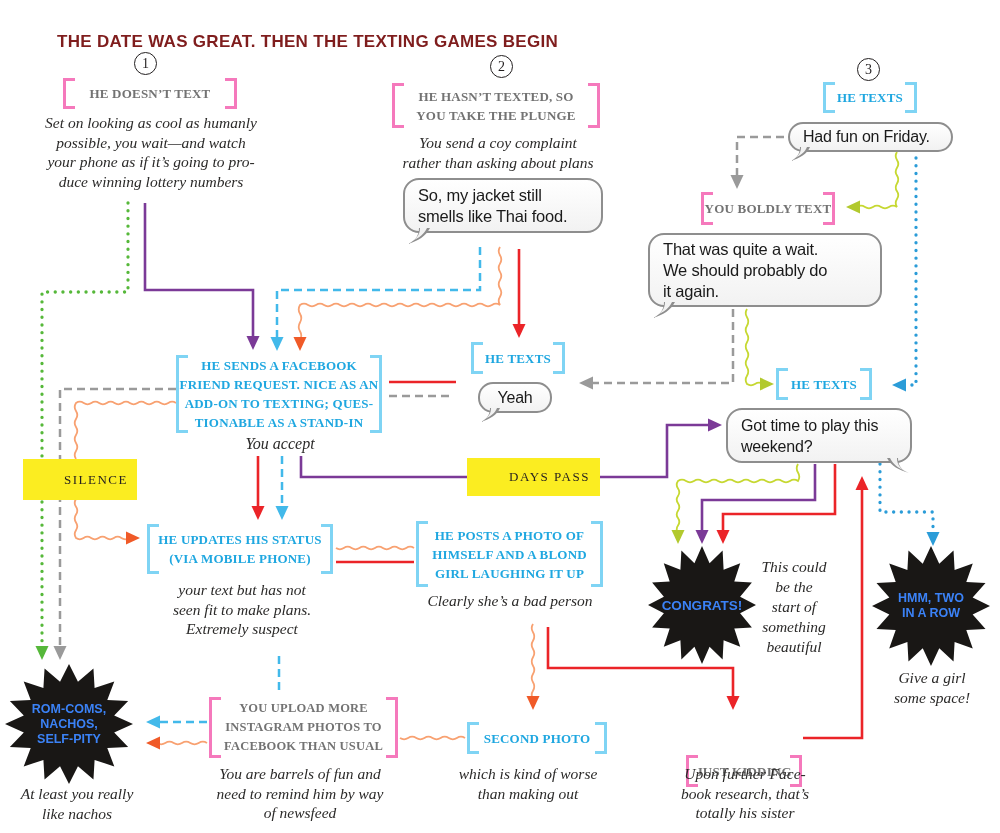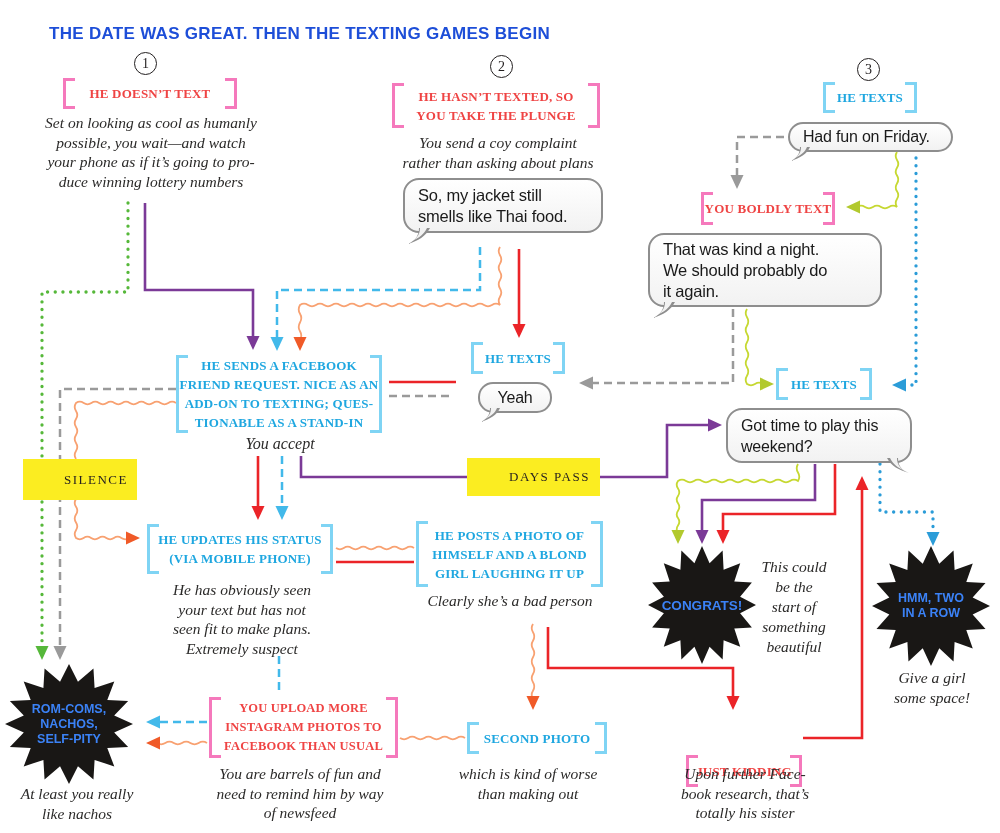--- a/index.html
+++ b/index.html
@@ -1,32 +1,32 @@
 <!DOCTYPE html>
 <html><head>
 <meta charset="utf-8">
 <style>
   html,body{margin:0;padding:0;background:#fff;}
   .canvas{position:relative;width:1000px;height:833px;background:#fff;overflow:hidden;
           font-family:"Liberation Sans",sans-serif;color:#231f20;}
   #wires{position:absolute;left:0;top:0;}
-  .title{position:absolute;left:41px;top:16px;margin:8px;font:bold 17px "Liberation Sans",sans-serif;
-         letter-spacing:.3px;color:#1d4ed8;white-space:nowrap;}
+  .title{position:absolute;left:41px;top:16px;margin:16px;font:bold 17px "Liberation Sans",sans-serif;
+         letter-spacing:.3px;color:#7f1d1d;white-space:nowrap;}
   .circle{position:absolute;width:23px;height:23px;border:1.6px solid #231f20;border-radius:50%;
           display:flex;align-items:center;justify-content:center;
           font:14px "Liberation Serif",serif;color:#231f20;box-sizing:border-box;}
   
   .bracket{position:absolute;display:flex;flex-direction:column;align-items:center;justify-content:center;
            font-family:"Liberation Serif",serif;font-weight:bold;text-align:center;}
   .bracket .bl{font-size:13px;line-height:19px;letter-spacing:.2px;white-space:nowrap;}
   .bracket::before{content:"";position:absolute;left:0;top:0;bottom:0;width:9px;
            border:3px solid var(--bk);border-right:none;}
   .bracket::after{content:"";position:absolute;right:0;top:0;bottom:0;width:9px;
            border:3px solid var(--bk);border-left:none;}
-  .pink{--bk:#f579bc;color:#ef4444;}
+  .pink{--bk:#f579bc;color:#737373;}
   .cyan{--bk:#7fd4f4;color:#1fa7e0;}
   
   .note{position:absolute;font:italic 15.5px "Liberation Serif",serif;color:#2b2a29;
         text-align:center;line-height:19.5px;}
   .note div{white-space:nowrap;}
   
   .bubble{position:absolute;box-sizing:border-box;border:2px solid #8e8e8e;border-radius:16px;
           background:linear-gradient(#ffffff,#f2f2f2);color:#1a1a1a;
           font-size:16px;line-height:20px;letter-spacing:-.2px;padding:5px 12px 16px 13px;}
   .bubble .line{white-space:nowrap;}
@@ -164,21 +164,20 @@
     <div>duce winning lottery numbers</div>
   </div>
   <div class="note" style="left:380px;top:133px;width:236px">
     <div>You send a coy complaint</div>
     <div>rather than asking about plans</div>
   </div>
   <div class="note" style="left:230px;top:434px;width:100px;font-size:16px">
     <div>You accept</div>
   </div>
   <div class="note" style="left:147px;top:580px;width:190px">
-    <div>He has obviously seen</div>
     <div>your text but has not</div>
     <div>seen fit to make plans.</div>
     <div>Extremely suspect</div>
   </div>
   <div class="note" style="left:398px;top:591px;width:224px">
     <div>Clearly she’s a bad person</div>
   </div>
   <div class="note" style="left:750px;top:557px;width:88px;line-height:20px">
     <div>This could</div>
     <div>be the</div>
@@ -218,21 +217,21 @@
     </svg>
   </div>
   <div class="bubble" style="left:788px;top:122px;width:165px;height:30px;padding-top:3px">
     <div class="line">Had fun on Friday.</div>
     <svg class="tail" style="left:0px;bottom:-12px" width="24" height="15">
       <path d="M10,0 C10,6 8,10 1,14 C10,11 17,7 20,0 Z" fill="#8e8e8e"></path>
       <path d="M11,0 C11,5 9,8 5,11 C11,8 15,5 17,0 Z" fill="#f2f2f2"></path>
     </svg>
   </div>
   <div class="bubble" style="left:648px;top:233px;width:234px;height:74px;font-size:16.5px;line-height:21px;padding-top:4px">
-    <div class="line">That was kind a night.</div>
+    <div class="line">That was quite a wait.</div>
     <div class="line">We should probably do</div>
     <div class="line">it again.</div>
     <svg class="tail" style="left:2px;bottom:-14px" width="26" height="17">
       <path d="M12,0 C12,7 9,12 1,16 C11,13 19,8 23,0 Z" fill="#8e8e8e"></path>
       <path d="M13,0 C13,6 10,10 5,13 C12,10 17,6 20,0 Z" fill="#f2f2f2"></path>
     </svg>
   </div>
   <div class="bubble" style="left:478px;top:382px;width:74px;height:31px;padding:4px 0 0 0;text-align:center;border-radius:15px">
     <div class="line">Yeah</div>
     <svg class="tail" style="left:0px;bottom:-12px" width="24" height="15">

